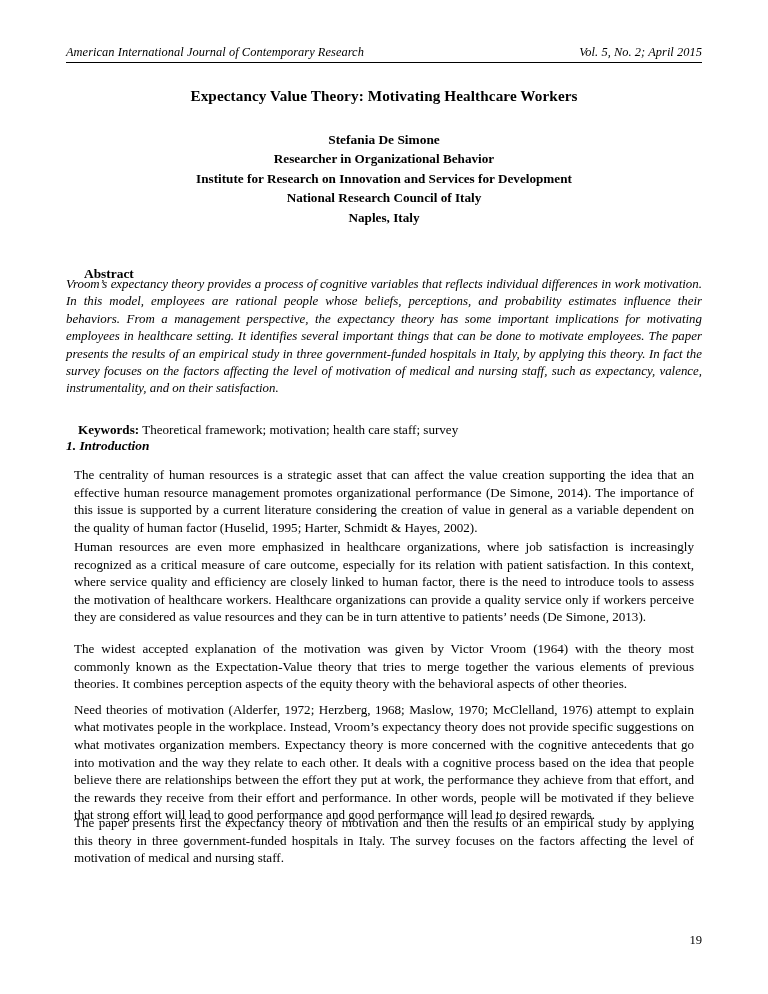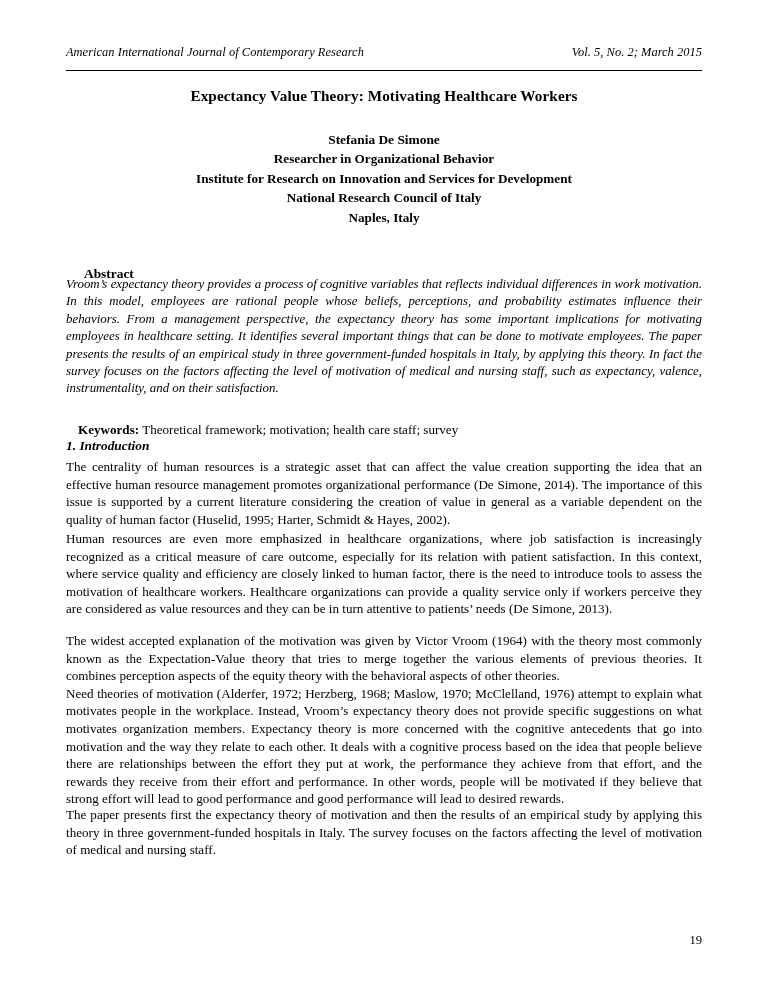--- a/index.html
+++ b/index.html
@@ -32,21 +32,21 @@
     left: 66px;
     top: 45px;
     width: 636px;
     display: flex;
     justify-content: space-between;
     align-items: flex-end;
     font-style: italic;
     font-size: 12.4px;
     line-height: 15px;
     border-bottom: 1px solid #000;
-    padding-bottom: 10px;
+    padding-bottom: 2px;
     white-space: nowrap;
   }
   .running-head .rh-left { letter-spacing: 0.05px; }
   .running-head .rh-right { letter-spacing: 0.05px; }
 
   
   .title-block {
     position: absolute;
     left: 66px;
     top: 86px;
@@ -79,21 +79,21 @@
     font-size: 13.4px;
     font-weight: bold;
     line-height: 17px;
   }
   .sec-head.italic { font-style: italic; }
 
   p.body {
     font-size: 13.1px;
     line-height: 17.6px;
     text-align: justify;
-    margin: 0;
+    margin: 8px;
     -webkit-hyphens: none;
     hyphens: none;
   }
   p.abs {
     font-size: 12.9px;
     line-height: 17.4px;
     text-align: justify;
     font-style: italic;
     margin: 0;
   }
@@ -123,21 +123,21 @@
     line-height: 16px;
   }
 </style>
 </head>
 <body>
 
 <div class="page">
 
   <div class="running-head">
     <span class="rh-left">American International Journal of Contemporary Research</span>
-    <span class="rh-right">Vol. 5, No. 2; March 2015</span>
+    <span class="rh-right">Vol. 5, No. 2; April 2015</span>
   </div>
 
   <div class="title-block">
     <div class="paper-title">Expectancy Value Theory: Motivating Healthcare Workers</div>
   </div>
 
   <div class="author-block">
     <div class="author-name">Stefania De Simone</div>
     <div class="affil">Researcher in Organizational Behavior</div>
     <div class="affil">Institute for Research on Innovation and Services for Development</div>

